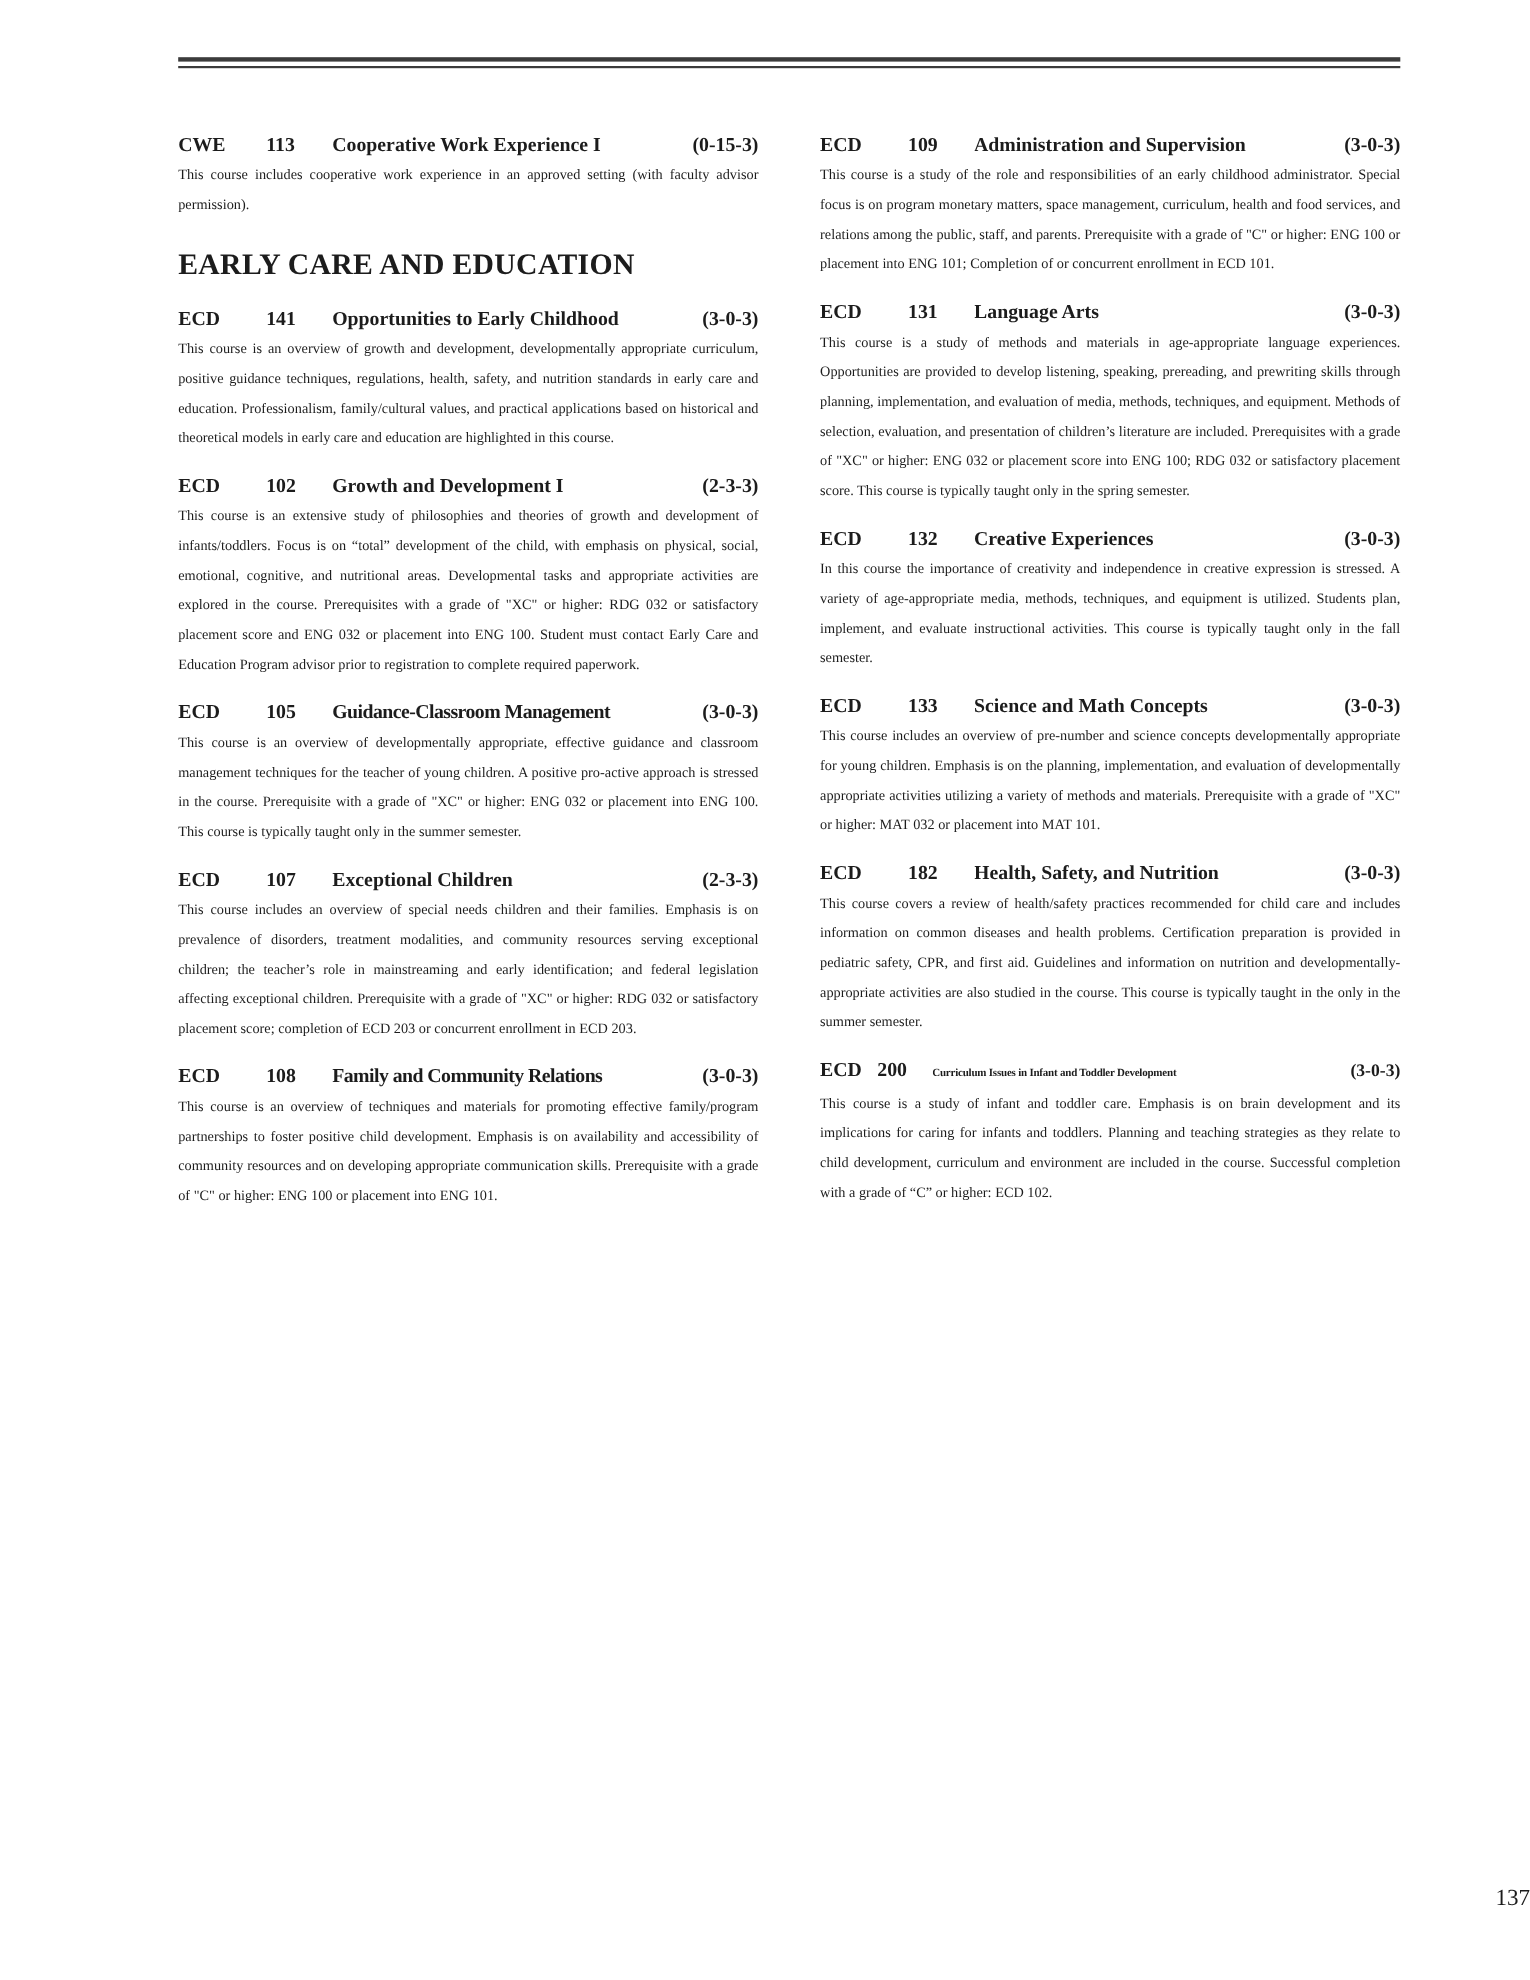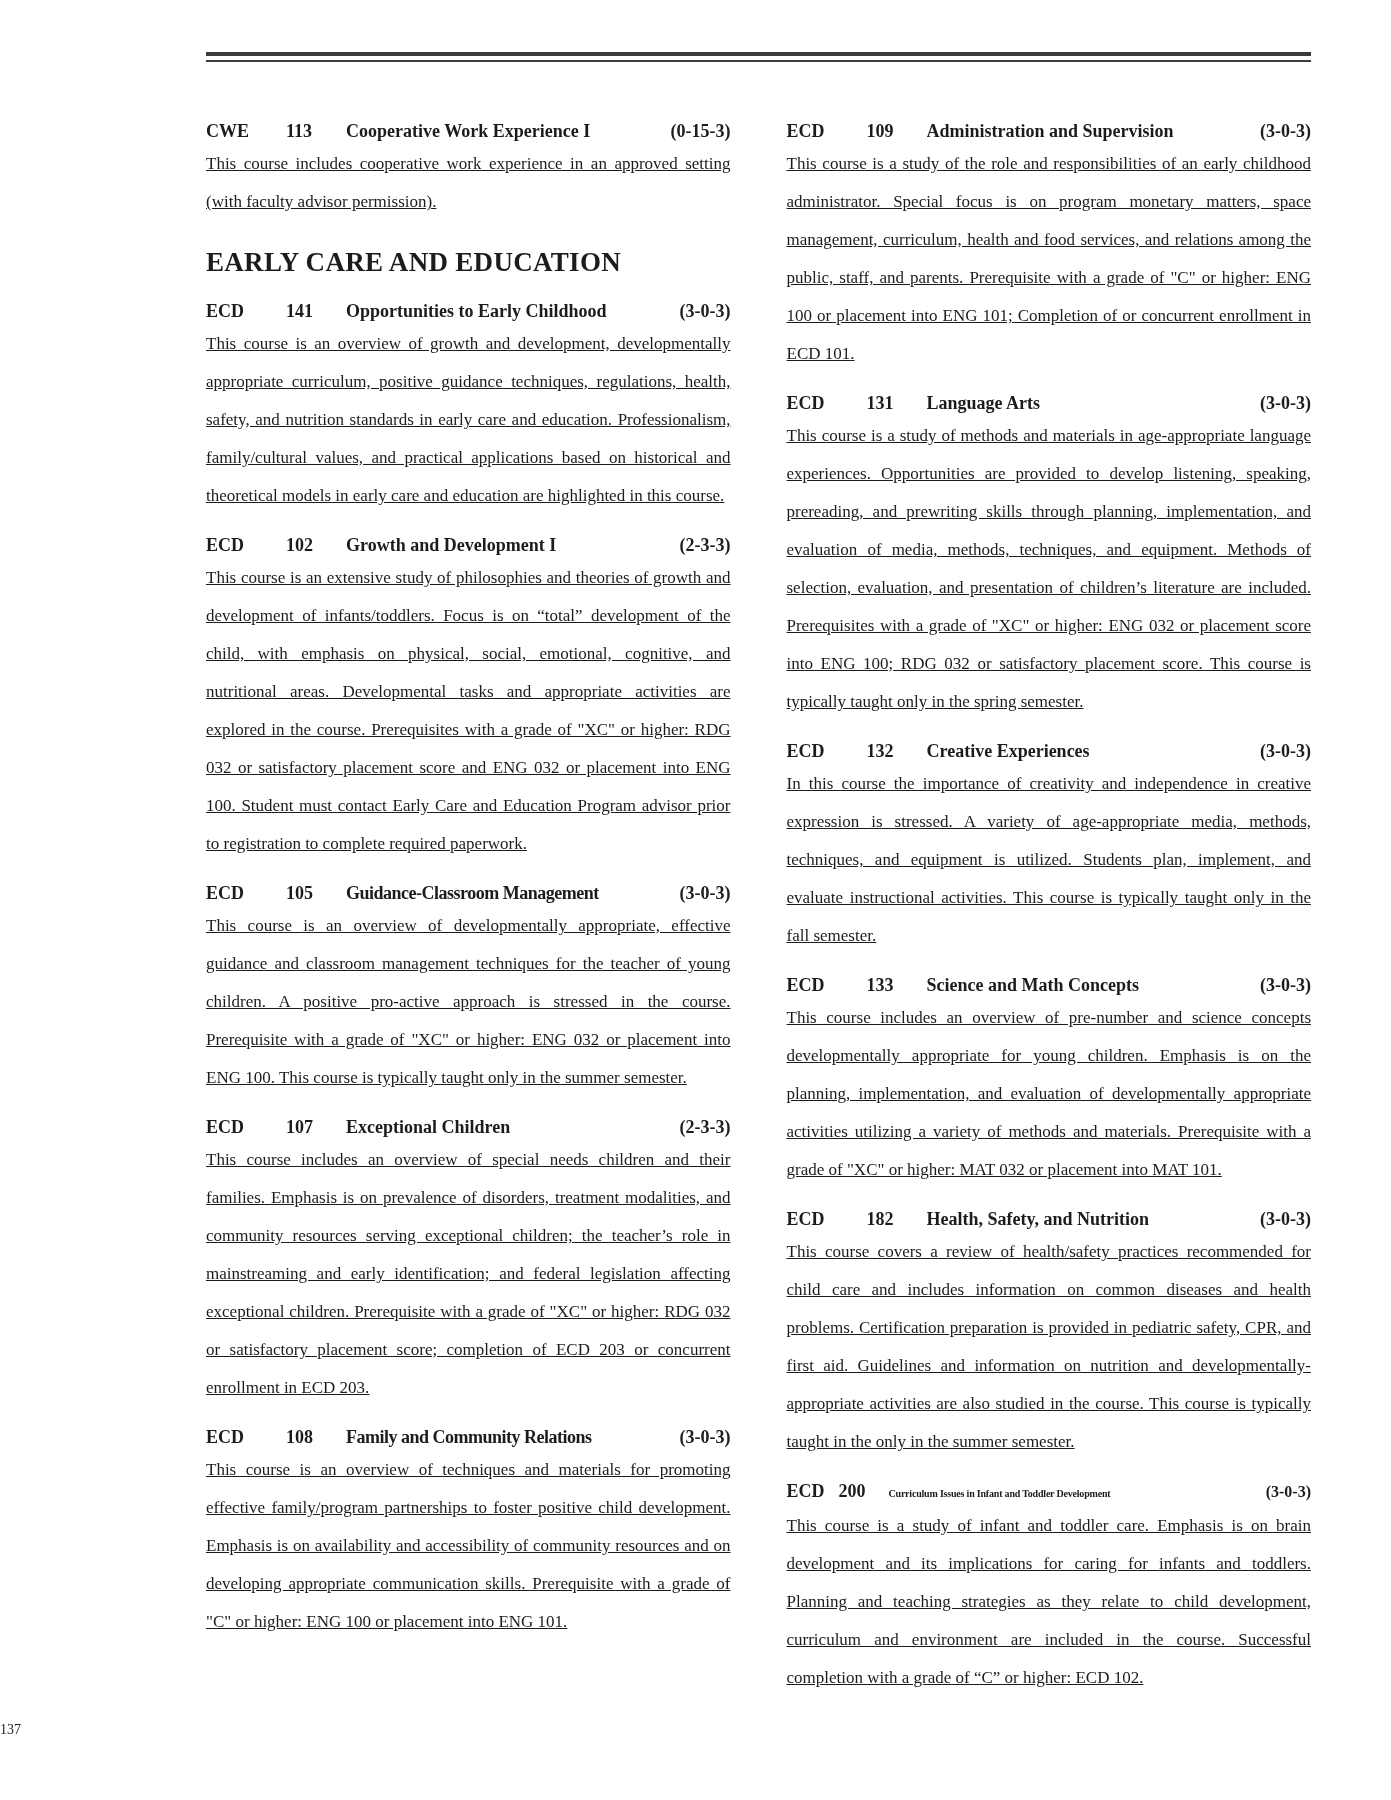--- a/index.html
+++ b/index.html
@@ -5,21 +5,21 @@
   * { margin: 0; padding: 0; box-sizing: border-box; }
   html, body { background: #ffffff; }
   body {
     width: 1391px;
     height: 1800px;
     position: relative;
     font-family: "Liberation Serif", "DejaVu Serif", serif;
     color: #1c1c1c;
     overflow: hidden;
   }
-  .page { padding: 52px 80px 0 162px; margin-left: 44px; }
+  .page { padding: 52px 118px 0 162px; }
   .top-rule {
     height: 10px;
     border-top: 4px solid #3b3b3b;
     border-bottom: 2px solid #3b3b3b;
   }
   .columns { display: flex; gap: 56px; margin-top: 56px; }
   .col { flex: 1; min-width: 0; }
   .course { margin-bottom: 17px; }
   .course-header {
     display: flex;
@@ -31,38 +31,37 @@
   .c-code  { width: 80px; flex: 0 0 auto; }
   .c-num   { width: 60px; flex: 0 0 auto; }
   .c-title { flex: 1 1 auto; white-space: nowrap; overflow: hidden; }
   .c-credits { flex: 0 0 auto; margin-left: 8px; text-align: right; }
   .condensed .c-title { letter-spacing: -0.5px; }
   .tight .c-code { width: 52px; }
   .tight .c-num  { width: 50px; }
   .tight .c-title { font-size: 10px; letter-spacing: -0.2px; }
   .tight .c-credits { font-size: 16px; }
   .course-desc {
-    font-size: 17px;
-    line-height: 38px;
+    font-size: 13px;
+    line-height: 27px;
     text-align: justify;
-    text-decoration: underline;
   }
   .section-heading {
     font-size: 27px;
     font-weight: bold;
     letter-spacing: 0.3px;
     margin: 26px 0 20px 0;
   }
   .page-number {
     position: absolute;
     bottom: 62px;
     left: 0;
     width: 100%;
-    text-align: left;
-    font-size: 14px;
+    text-align: right;
+    font-size: 21px;
   }
 </style>
 </head>
 <body>
 
 <div class="page">
 
   <div class="top-rule"></div>
 
   <div class="columns">

